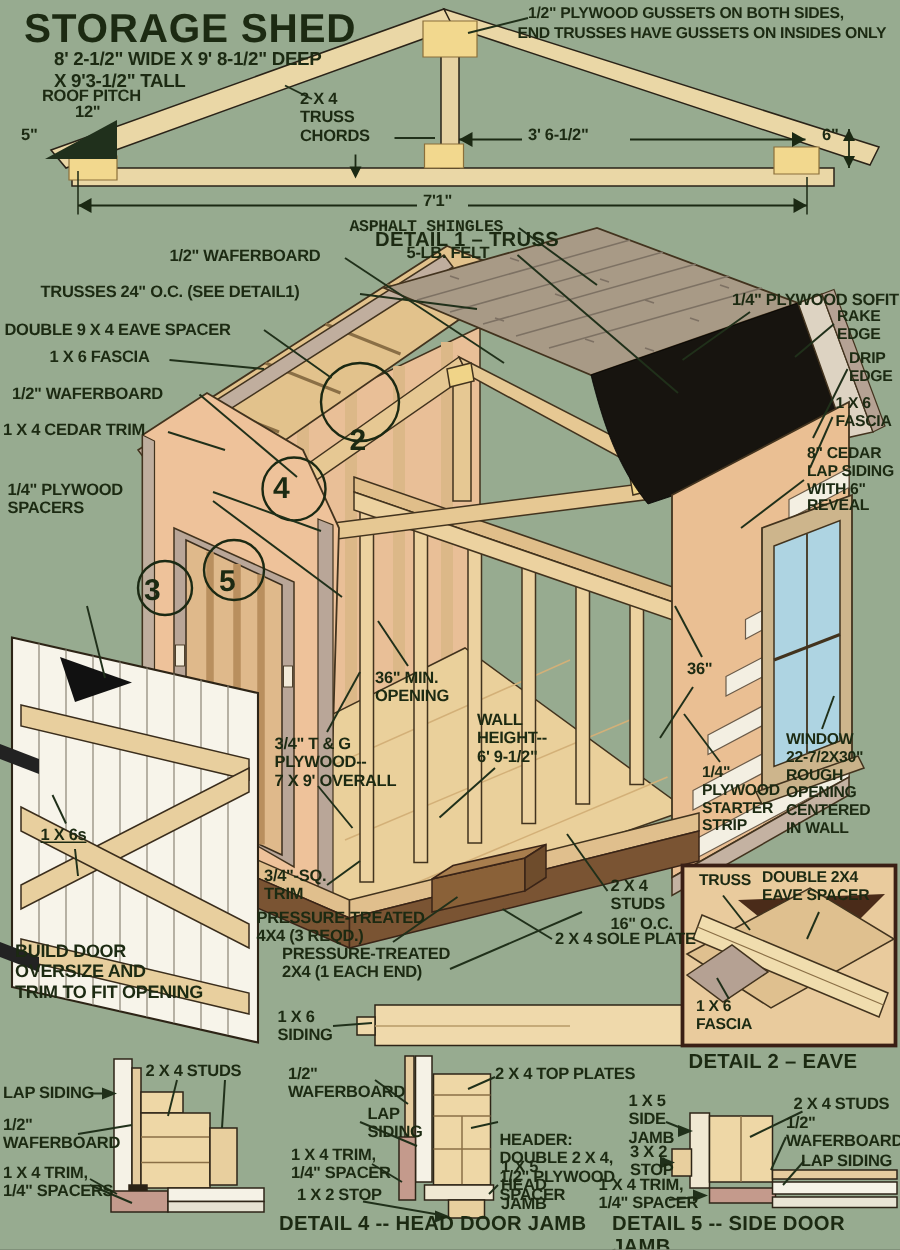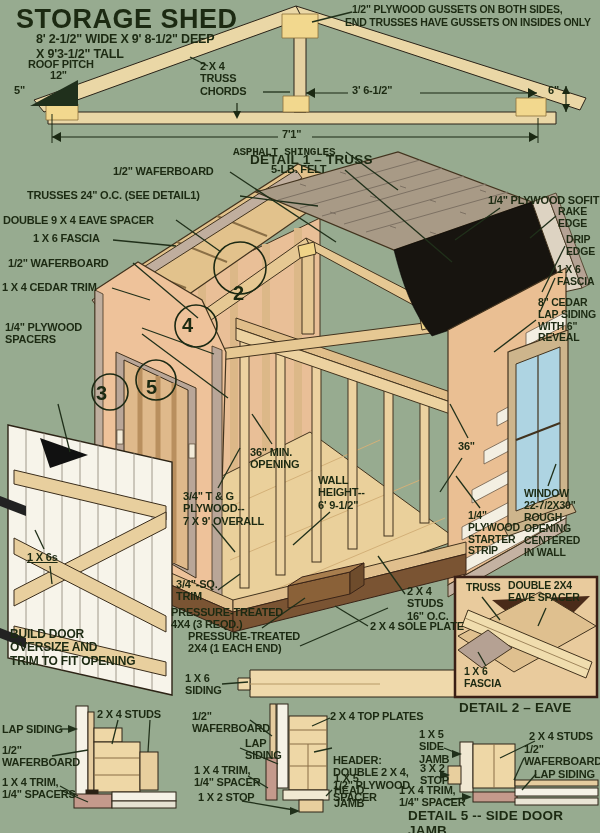--- a/index.html
+++ b/index.html
@@ -419,20 +419,21 @@
 1/4" SPACER</div>
 <div class="lbl" style="left:198px;top:791px;">1 X 2 STOP</div>
 <div class="lbl" style="left:330px;top:710px;">2 X 4 TOP PLATES</div>
 <div class="lbl" style="left:333px;top:726px;margin-top:28px;">HEADER:
 DOUBLE 2 X 4,
 1/2" PLYWOOD
 SPACER</div>
 <div class="lbl" style="left:334px;top:772px;">1 X 5
 HEAD
 JAMB</div>
+<div class="lbl cap" style="left:186px;top:808px;">DETAIL 4 -- HEAD DOOR JAMB</div>
 
 <div class="lbl" style="left:419px;top:728px;">1 X 5
 SIDE
 JAMB</div>
 <div class="lbl" style="left:420px;top:762px;">3 X 2
 STOP</div>
 <div class="lbl" style="left:399px;top:784px;">1 X 4 TRIM,
 1/4" SPACER</div>
 <div class="lbl" style="left:529px;top:730px;">2 X 4 STUDS</div>
 <div class="lbl" style="left:524px;top:743px;">1/2"

